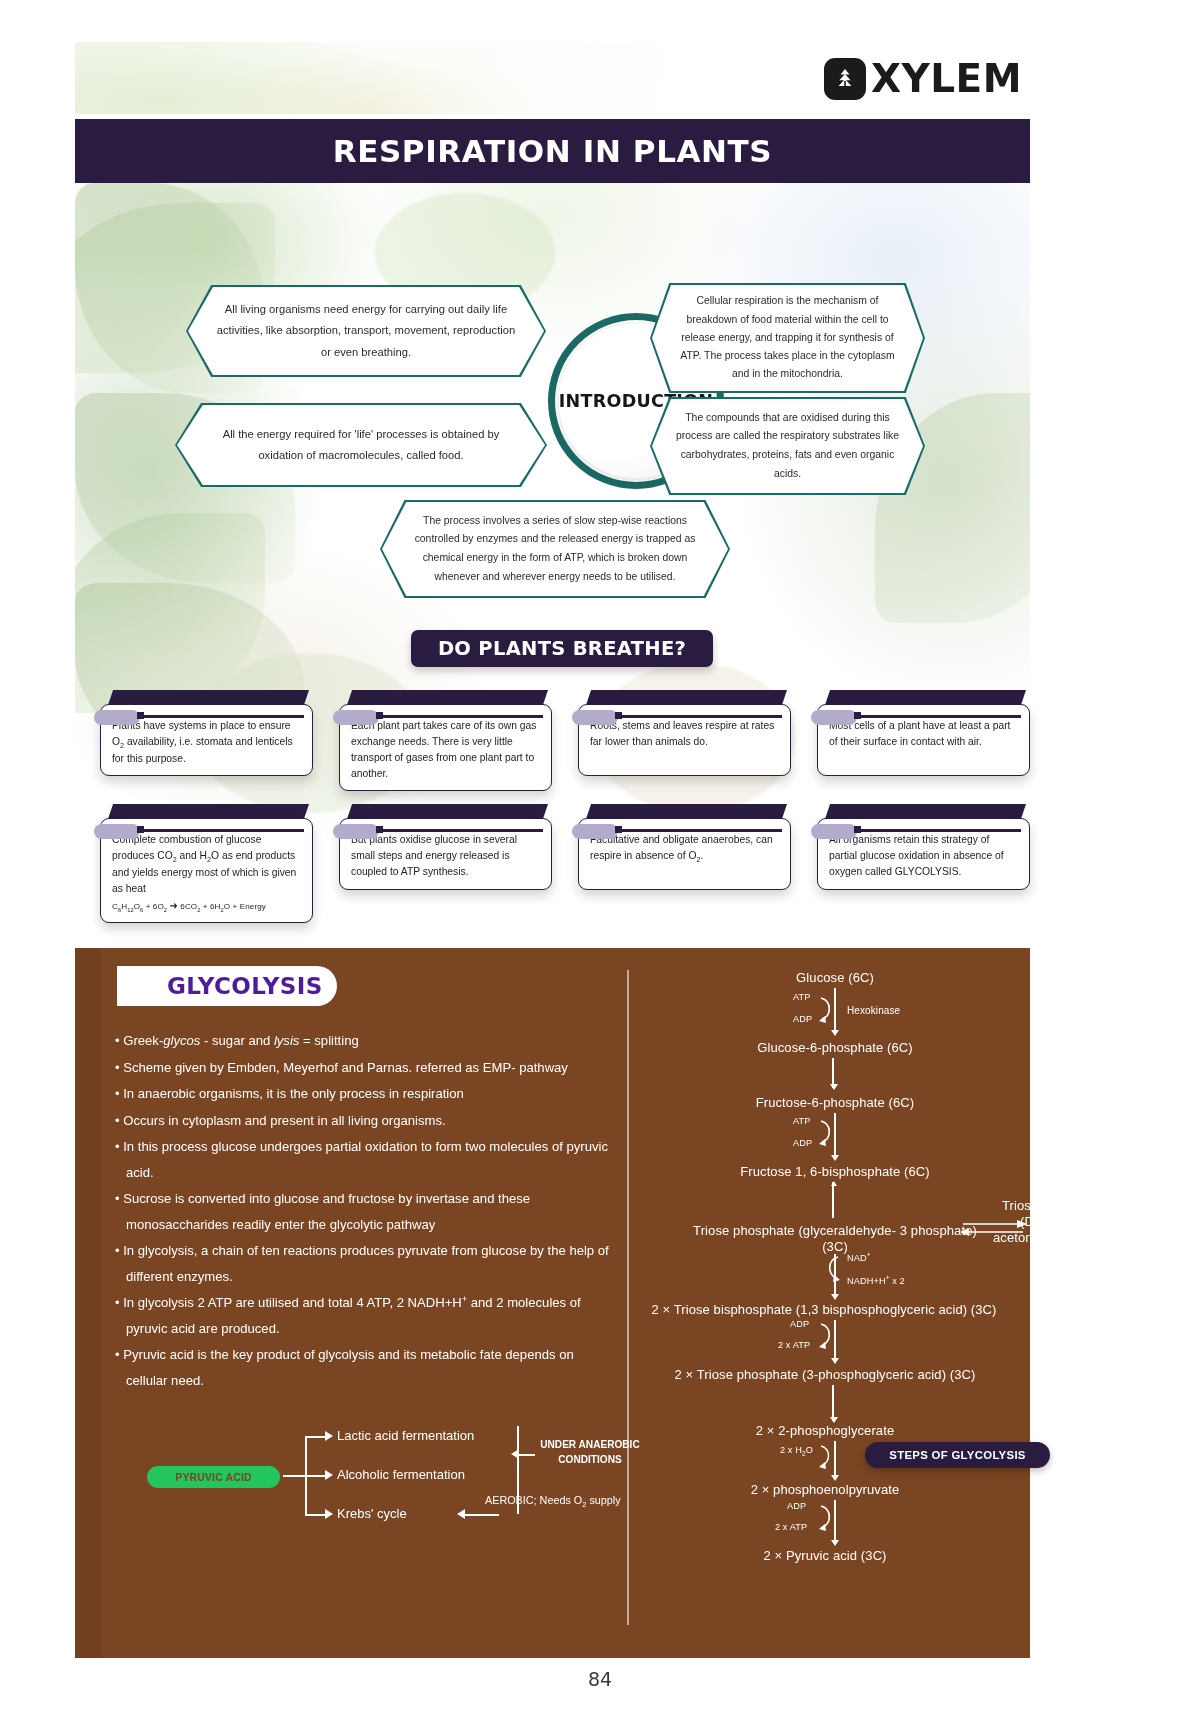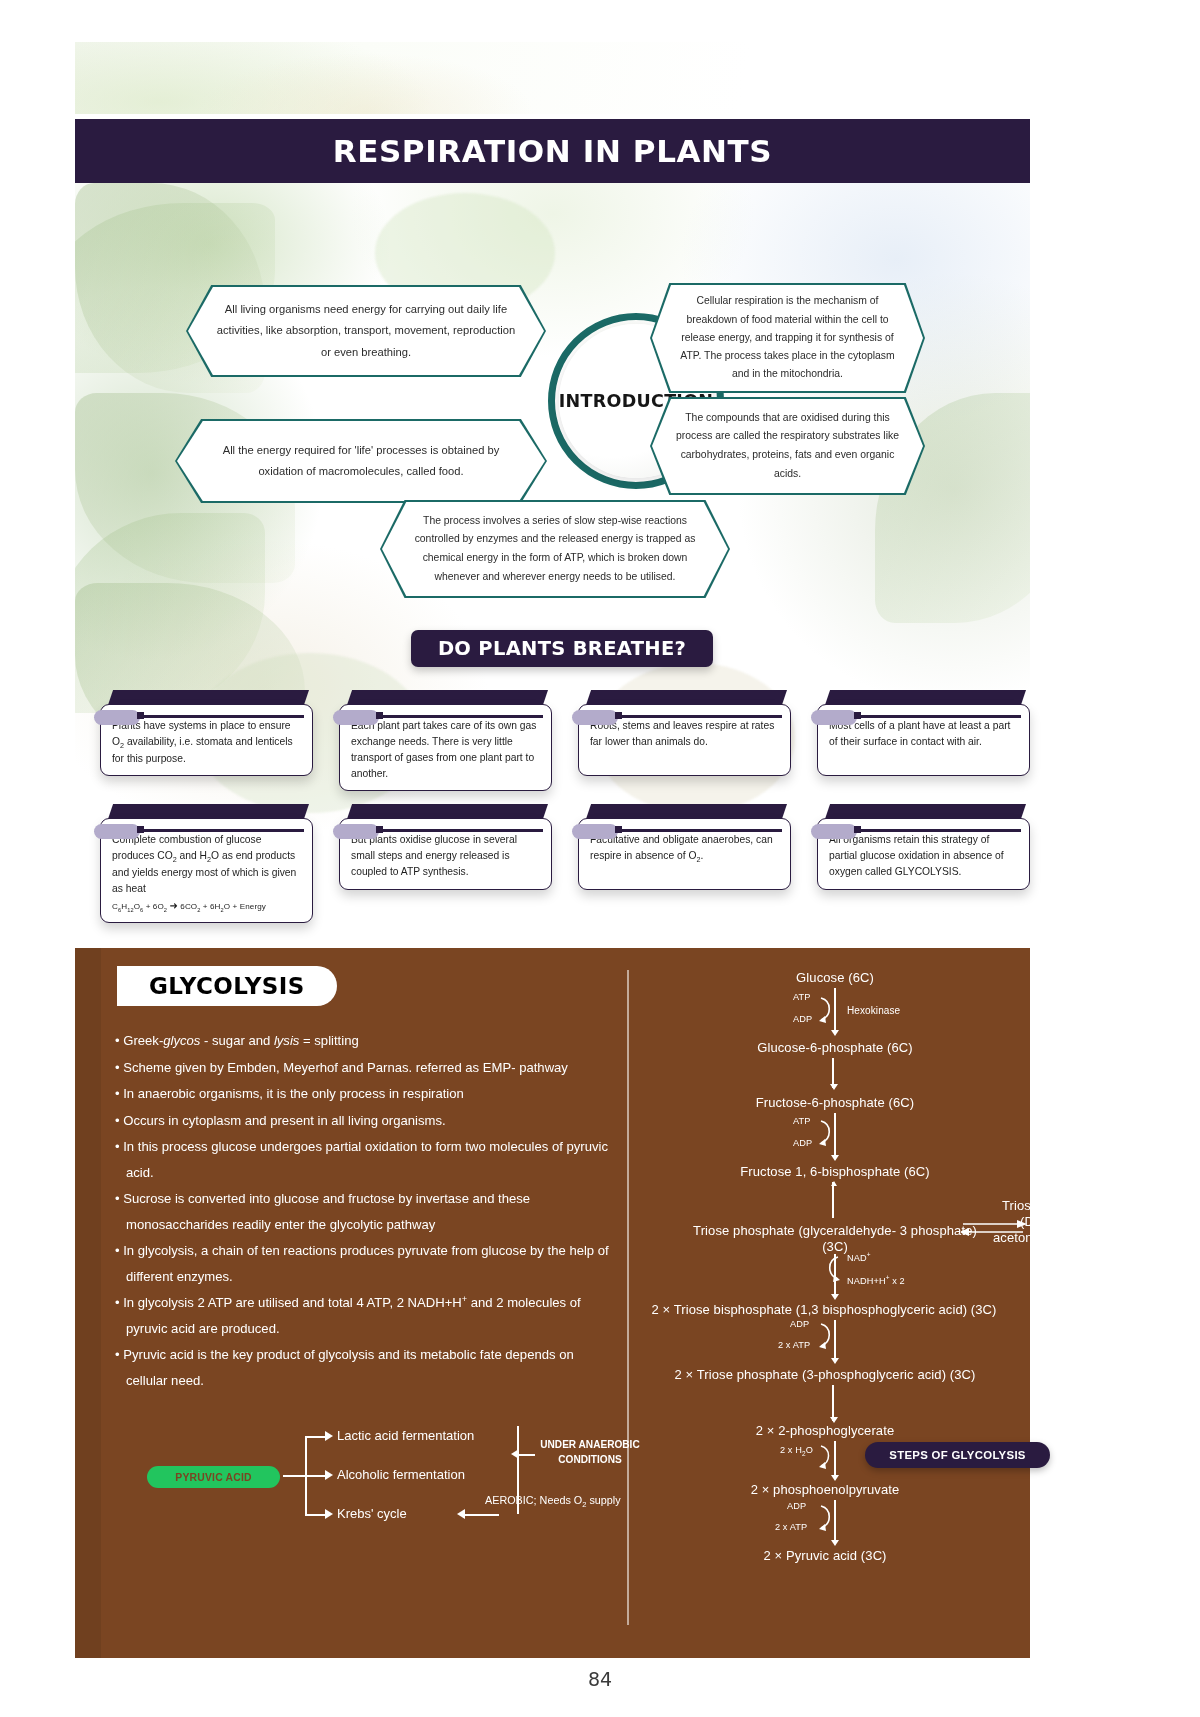--- a/index.html
+++ b/index.html
@@ -171,21 +171,21 @@
   .glyco-divider {
     position: absolute; left: 552px; top: 22px; width: 1.6px; height: 655px;
     background: rgba(255,255,255,.55);
   }
   .glyco-title {
     position: absolute; left: 42px; top: 18px; width: 220px; height: 40px;
     background: #ffffff; border-radius: 0 20px 20px 0;
     display: flex; align-items: center;
   }
   .glyco-title span {
-    margin-left: 32px; font-size: 23px; font-weight: bold; color: #000000;
+    margin-left: 50px; font-size: 23px; font-weight: bold; color: #4c1d95;
     letter-spacing: .4px; font-family: "DejaVu Sans", sans-serif;
   }
   .bullets {
     position: absolute; left: 40px; top: 72px; width: 500px; margin-top: 8px;
   }
   .bullets li {
     list-style: none; color: #ffffff; font-size: 13.1px; line-height: 1.95;
     padding-left: 11px; text-indent: -11px; margin-bottom: 1px;
   }
   .bullets li::before { content: "• "; }
@@ -247,20 +247,31 @@
   }
 </style>
 </head>
 <body>
 
 <div id="page">
 
   <div class="logo-strip">
     <div class="swoosh"></div>
     <div class="swoosh2"></div>
+    <div class="logo-wrap">
+      <div class="logo-mark">
+        <svg width="28" height="28" viewBox="0 0 28 28">
+          <path d="M14 4 L18.4 9.6 L9.6 9.6 Z" fill="#fff"></path>
+          <path d="M14 9 L19.6 15.3 L8.4 15.3 Z" fill="#fff"></path>
+          <path d="M14 14 L20.4 21 L7.6 21 Z" fill="#fff"></path>
+          <rect x="13.2" y="16" width="1.6" height="8" fill="#1b1b1b"></rect>
+        </svg>
+      </div>
+      <div class="logo-text">XYLEM</div>
+    </div>
   </div>
 
   <div class="title-bar">
     <h1>RESPIRATION IN PLANTS</h1>
   </div>
 
   <div class="intro-section">
 
     <div class="leaf" style="left:-30px;  top:20px;  width:230px; height:170px;"></div>
     <div class="leaf2" style="left:40px;   top:150px; width:190px; height:210px;"></div>
@@ -282,21 +293,21 @@
           <div class="hex-text">All living organisms need energy for carrying out daily life activities, like absorption, transport, movement, reproduction or even breathing.</div>
         </div>
     </div>
 
     <div class="hexouter" style="left:575px; top:100px; width:275px; height:110px;">
       <div class="hexfill">
           <div class="hex-text" style="padding:0 22px; font-size:10.4px; line-height:1.75;">Cellular respiration is the mechanism of breakdown of food material within the cell to release energy, and trapping it for synthesis of ATP. The process takes place in the cytoplasm and in the mitochondria.</div>
         </div>
     </div>
 
-    <div class="hexouter" style="left:100px; top:220px; width:372px; height:84px;margin-top:16px;">
+    <div class="hexouter" style="left:100px; top:220px; width:372px; height:84px;">
       <div class="hexfill">
           <div class="hex-text">All the energy required for 'life' processes is obtained by oxidation of macromolecules, called food.</div>
         </div>
     </div>
 
     <div class="hexouter" style="left:575px; top:214px; width:275px; height:98px;">
       <div class="hexfill">
           <div class="hex-text" style="padding:0 22px; font-size:10.4px; line-height:1.8;">The compounds that are oxidised during this process are called the respiratory substrates like carbohydrates, proteins, fats and even organic acids.</div>
         </div>
     </div>

